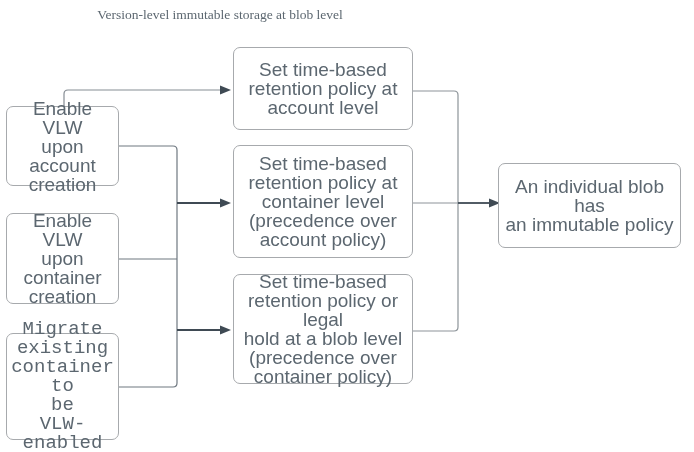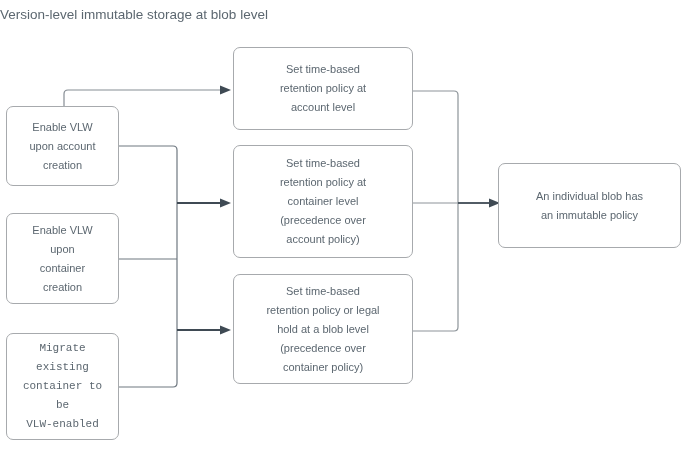--- a/index.html
+++ b/index.html
@@ -9,40 +9,41 @@
     overflow: hidden;
   }
   .canvas {
     position: relative;
     width: 694px; height: 452px;
     background: var(--background, #ffffff);
   }
   .title {
     position: absolute;
     left: 0; top: 7px; width: 440px;
-    text-align: left;
+    text-align: center;
     font-size: 13.5px;
     color: var(--text, #5c6770);
     white-space: nowrap;
+    font-family: Liberation Serif, serif;
   }
   svg.wires {
     position: absolute; left: 0; top: 0;
     width: 694px; height: 452px;
   }
   .node {
     position: absolute;
     box-sizing: border-box;
     background: #ffffff;
     border: 1px solid var(--border, #a7aaad);
     border-radius: 7px;
     display: flex;
     align-items: center;
     justify-content: center;
     text-align: center;
-    font-size: 11px;
+    font-size: 19px;
     line-height: 19px;
     color: var(--text, #5c6770);
     white-space: pre-line;
     padding: 16px 4px;
   }
   .n-enable-account   { left: 6px;   top: 106px; width: 113px; height: 80px; }
   .n-enable-container { left: 6px;   top: 213px; width: 113px; height: 91px; }
   .n-migrate-existing { left: 6px;   top: 333px; width: 113px; height: 107px; font-family: Liberation Mono, monospace; }
   .n-ret-account      { left: 233px; top: 47px;  width: 180px; height: 83px; }
   .n-ret-container    { left: 233px; top: 145px; width: 180px; height: 113px; }

